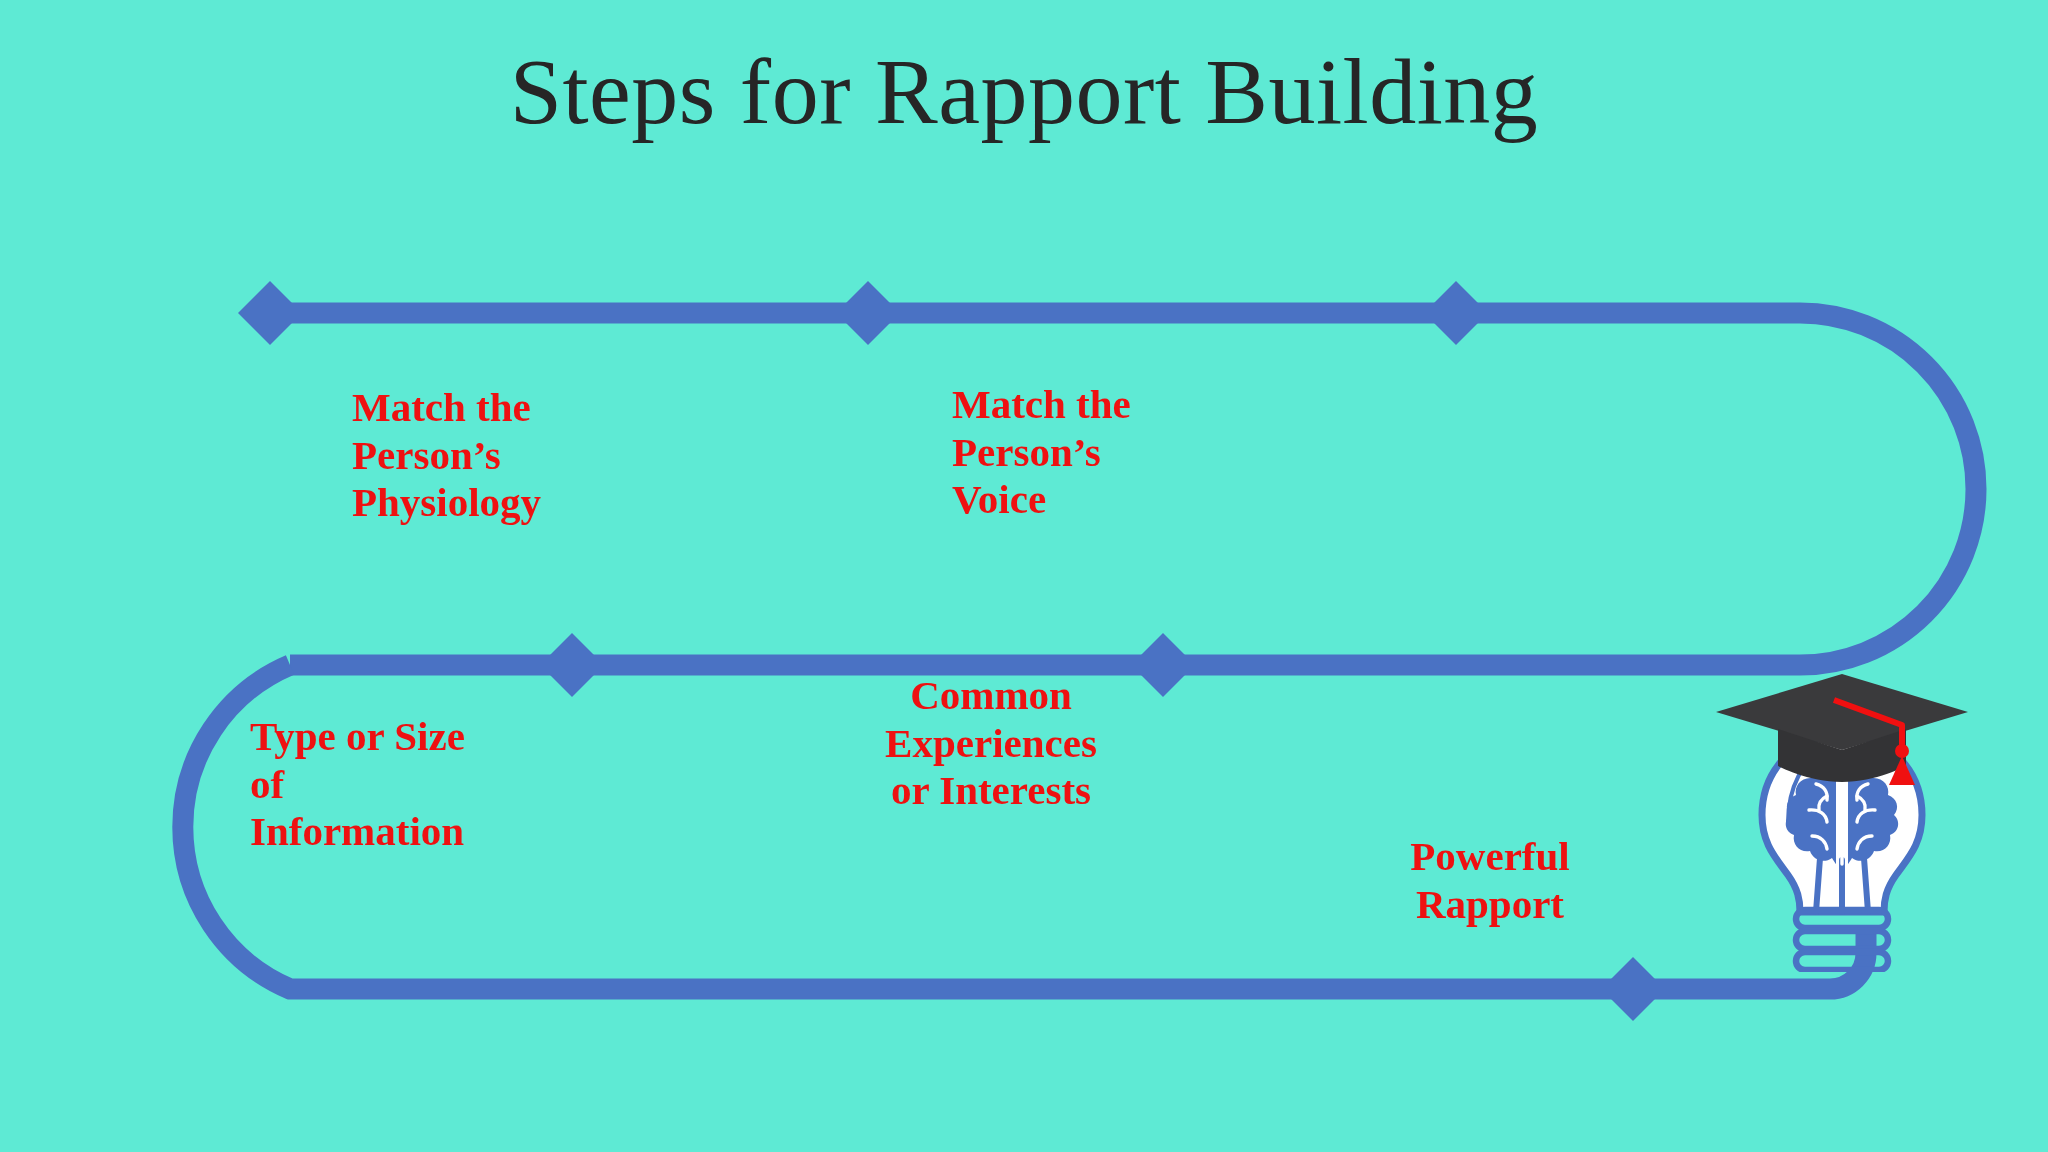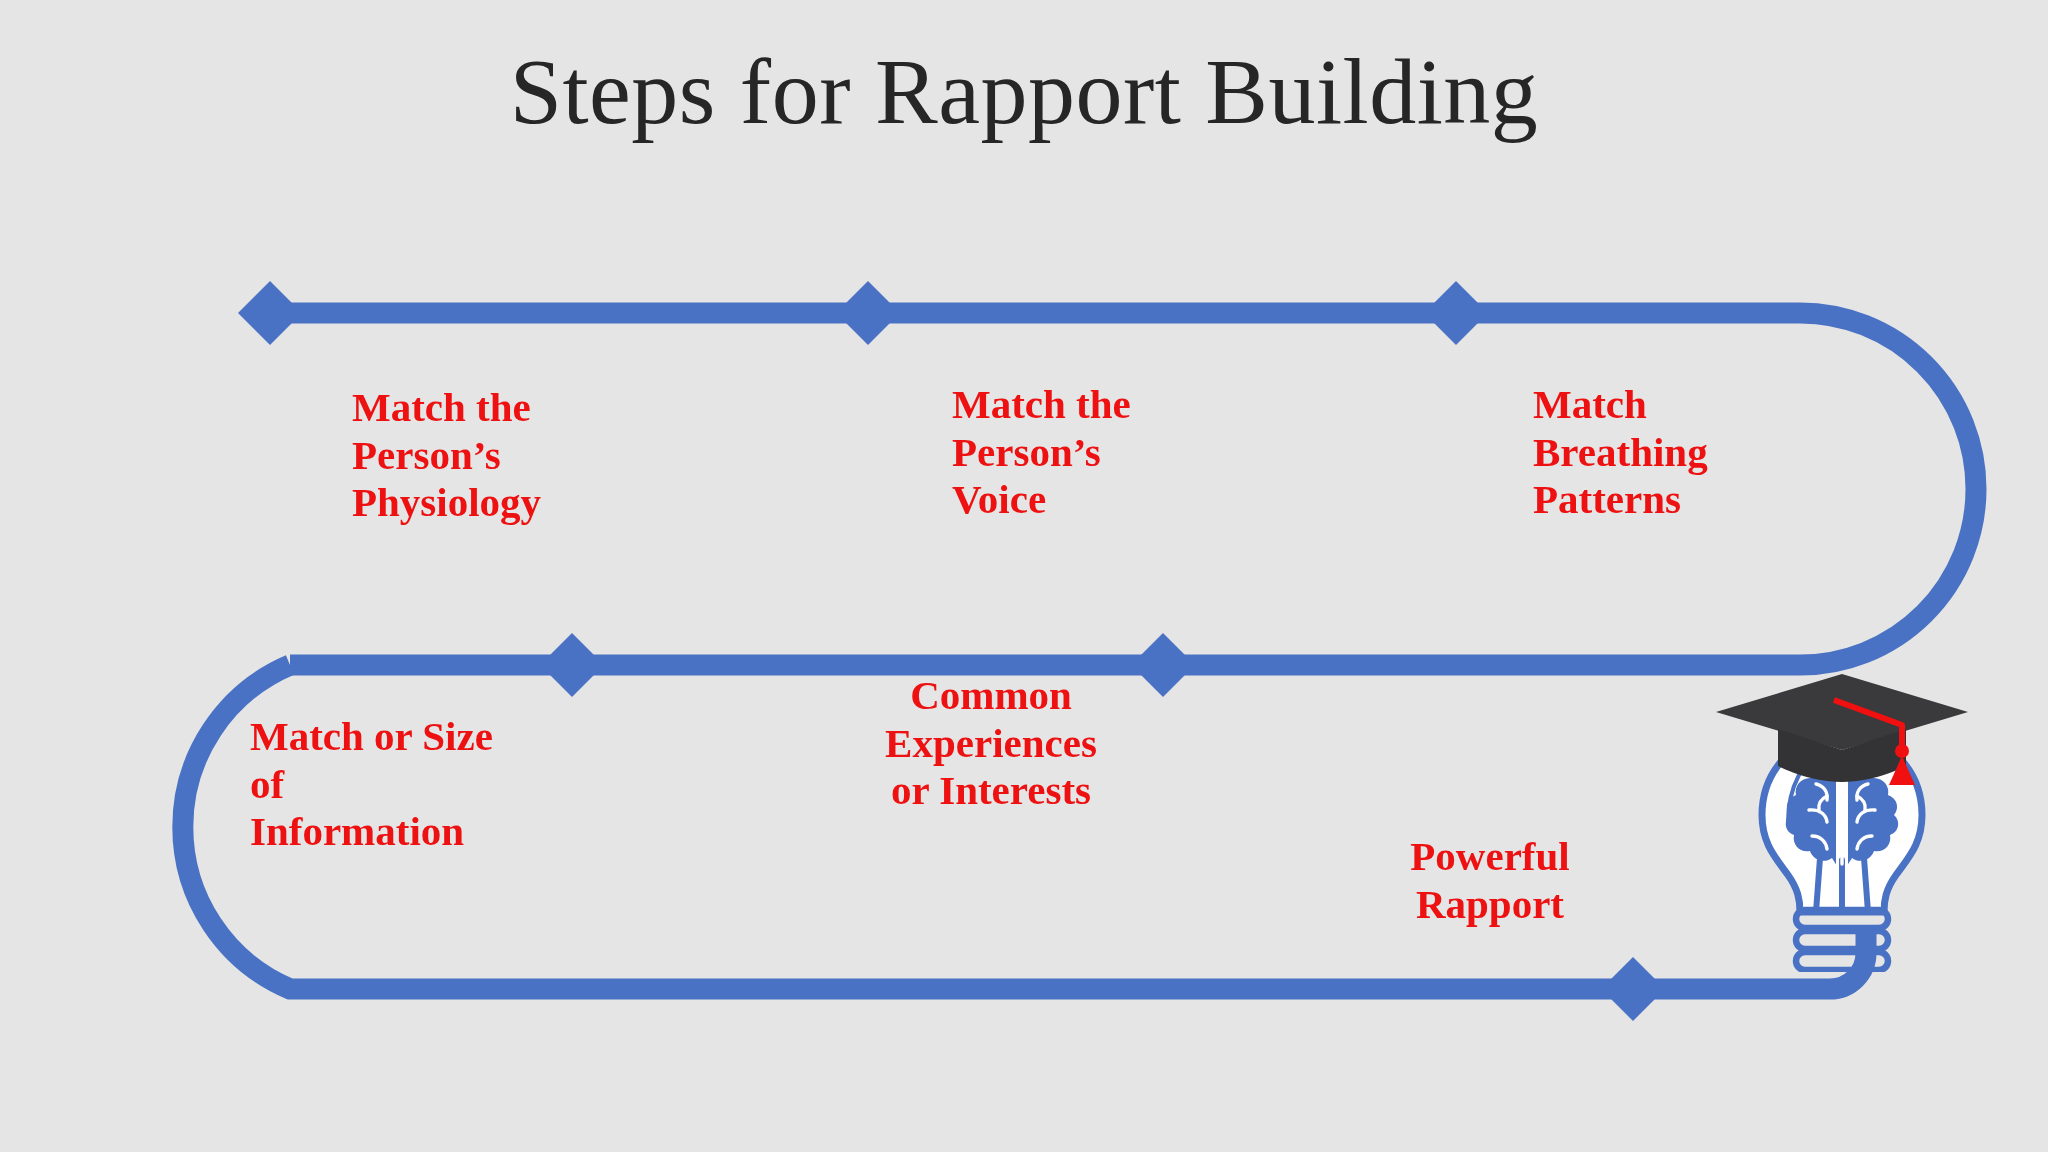--- a/index.html
+++ b/index.html
@@ -14,21 +14,21 @@
     overflow: hidden;
     font-family: "Liberation Serif", "DejaVu Serif", serif;
     position: relative;
   }
 
   #slide {
     position: absolute;
     left: 0; top: 0;
     width: 2048px;
     height: 1152px;
-    background: #e5e5e5;
+    background: #5eead4;
   }
 
   
   #title {
     position: absolute;
     left: 0;
     top: 42px;
     width: 2048px;
     text-align: center;
     font-family: "Liberation Serif", "DejaVu Serif", serif;
@@ -111,24 +111,21 @@
       <polygon points="1633,957 1665,989 1633,1021 1601,989"></polygon>
     </g>
   </svg>
 
   <div class="step-label align-left" id="step-1">Match the
 Person’s
 Physiology</div>
   <div class="step-label align-left" id="step-2">Match the
 Person’s
 Voice</div>
-  <div class="step-label align-left" id="step-3">Match
-Breathing
-Patterns</div>
-  <div class="step-label align-left" id="step-4">Match or Size
+  <div class="step-label align-left" id="step-4">Type or Size
 of
 Information</div>
   <div class="step-label align-center" id="step-5">Common
 Experiences
 or Interests</div>
   <div class="step-label align-center" id="step-6">Powerful
 Rapport</div>
 
   <svg id="bulb-icon" viewBox="0 0 260 300">
 

